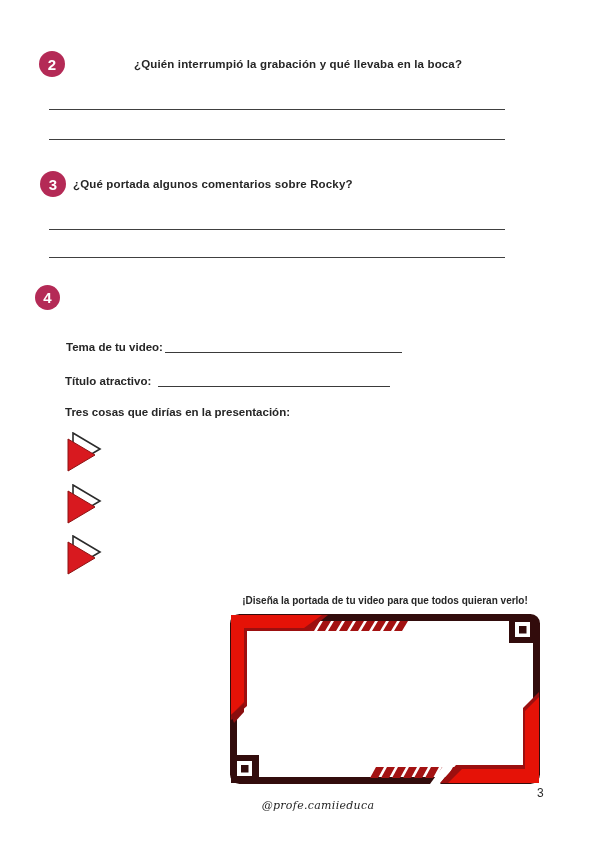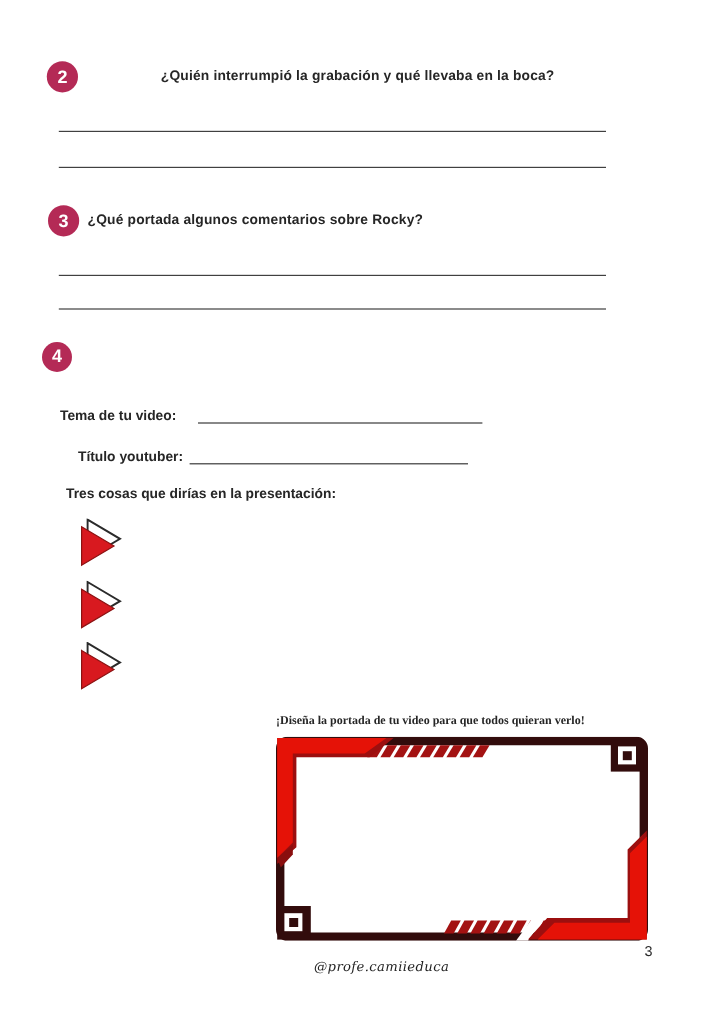--- a/index.html
+++ b/index.html
@@ -28,21 +28,21 @@
     font-size:11.5px; font-weight:600; color:#262626; white-space:nowrap;
   }
   .field-line {
     height:0; border-top:1.5px solid #3a3a3a;
   }
   .list-prompt {
     font-size:11.5px; font-weight:600; color:#262626; white-space:nowrap;
   }
   .caption {
     font-size:10px; font-weight:600; color:#262626;
-    white-space:nowrap;font-family:Liberation Serif, serif;
+    text-align:center; white-space:nowrap;
   }
   .page-number { font-size:12px; color:#2b2b2b; }
   .handle {
     font-family:"DejaVu Serif", serif; font-style:italic;
     font-size:11px; color:#1f1f1f; letter-spacing:.3px;
     text-align:center; width:100%;padding-left:36px;
   }
 </style>
 </head>
 <body>
@@ -60,27 +60,27 @@
     <span>3</span>
   </div>
   <div class="qtext abs" style="left:73px; top:178px;">¿Qué portada algunos comentarios sobre Rocky?</div>
   <div class="answer-line abs" style="left:49px; top:229px; width:456px;"></div>
   <div class="answer-line abs" style="left:49px; top:257px; width:456px;"></div>
 
   <div class="badge abs" style="left:35px; top:285px; width:25px; height:25px;">
     <span>4</span>
   </div>
 
-  <div class="field-label abs" style="left:50px; top:341px;">Tema de tu video:</div>
+  <div class="field-label abs" style="left:66px; top:341px;">Tema de tu video:</div>
   <div class="field-line abs" style="left:165px; top:352px; width:237px;"></div>
 
-  <div class="field-label abs" style="left:65px; top:375px;">Título youtuber:</div>
+  <div class="field-label abs" style="left:65px; top:375px;">Título atractivo:</div>
   <div class="field-line abs" style="left:158px; top:386px; width:232px;"></div>
 
-  <div class="list-prompt abs" style="left:55px; top:406px;text-align:right;">Tres cosas que dirías en la presentación:</div>
+  <div class="list-prompt abs" style="left:65px; top:406px;text-align:right;">Tres cosas que dirías en la presentación:</div>
 
   <svg class="abs" style="left:64px; top:432px;" width="38" height="42" viewBox="0 0 38 42">
     <polygon points="9,1 36,17 9,33" fill="#ffffff" stroke="#2b2b2b" stroke-width="1.6"></polygon>
     <polygon points="4,7 31,23 4,39" fill="#d8191f" stroke="#8c1212" stroke-width="1"></polygon>
   </svg>
   <svg class="abs" style="left:64px; top:484px;" width="38" height="42" viewBox="0 0 38 42">
     <polygon points="9,1 36,17 9,33" fill="#ffffff" stroke="#2b2b2b" stroke-width="1.6"></polygon>
     <polygon points="4,7 31,23 4,39" fill="#d8191f" stroke="#8c1212" stroke-width="1"></polygon>
   </svg>
   <svg class="abs" style="left:64px; top:535px;" width="38" height="42" viewBox="0 0 38 42">

